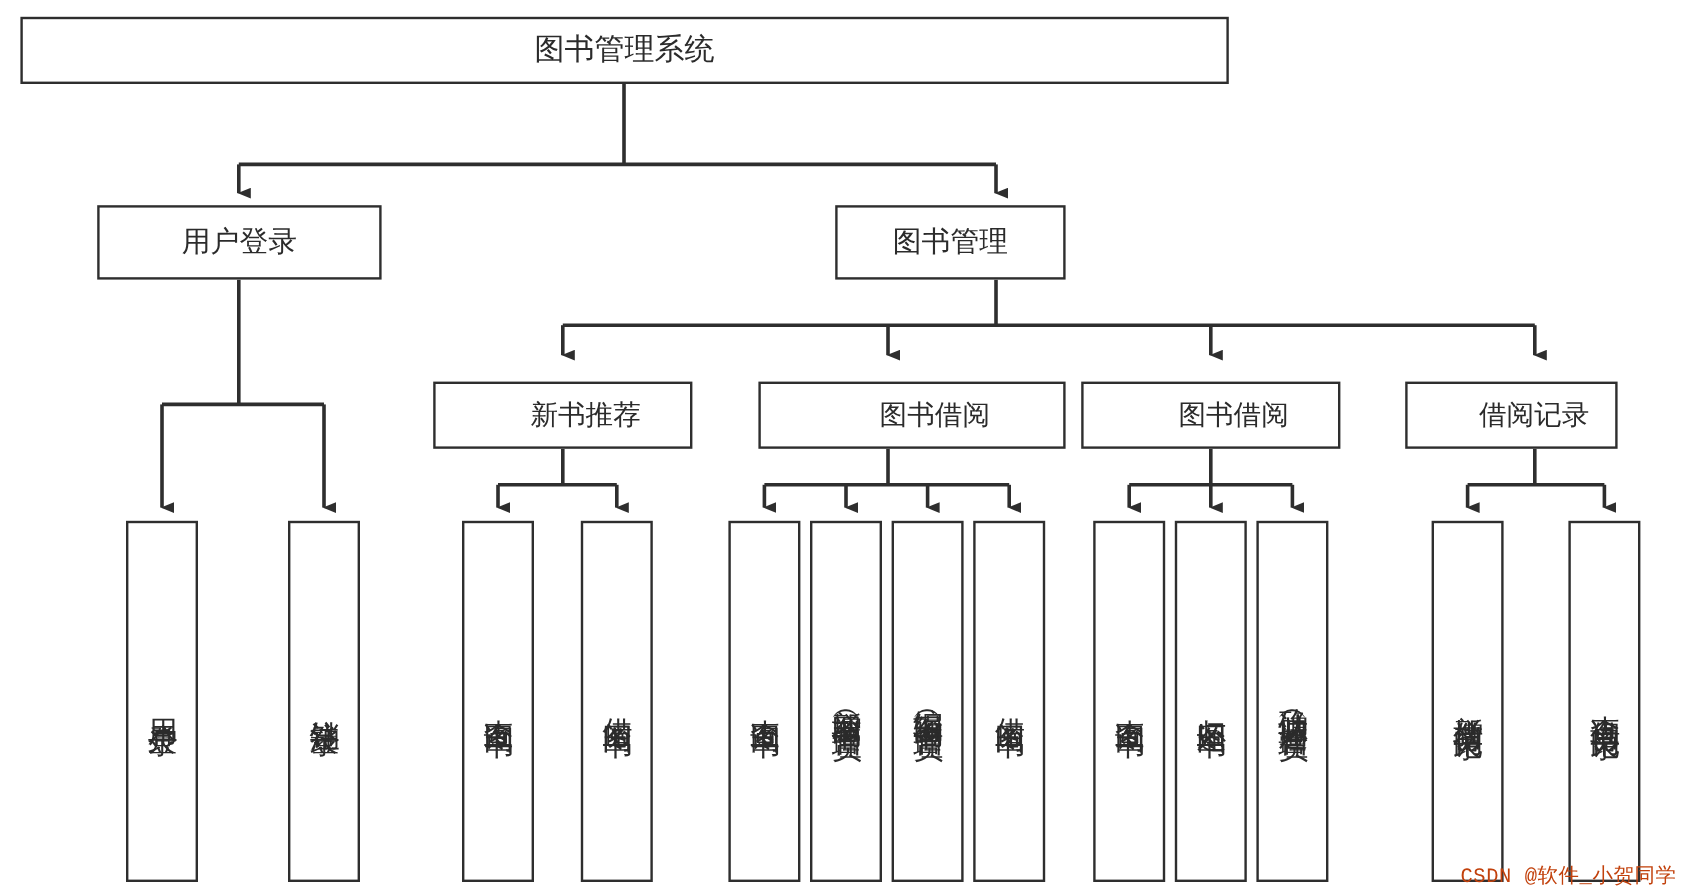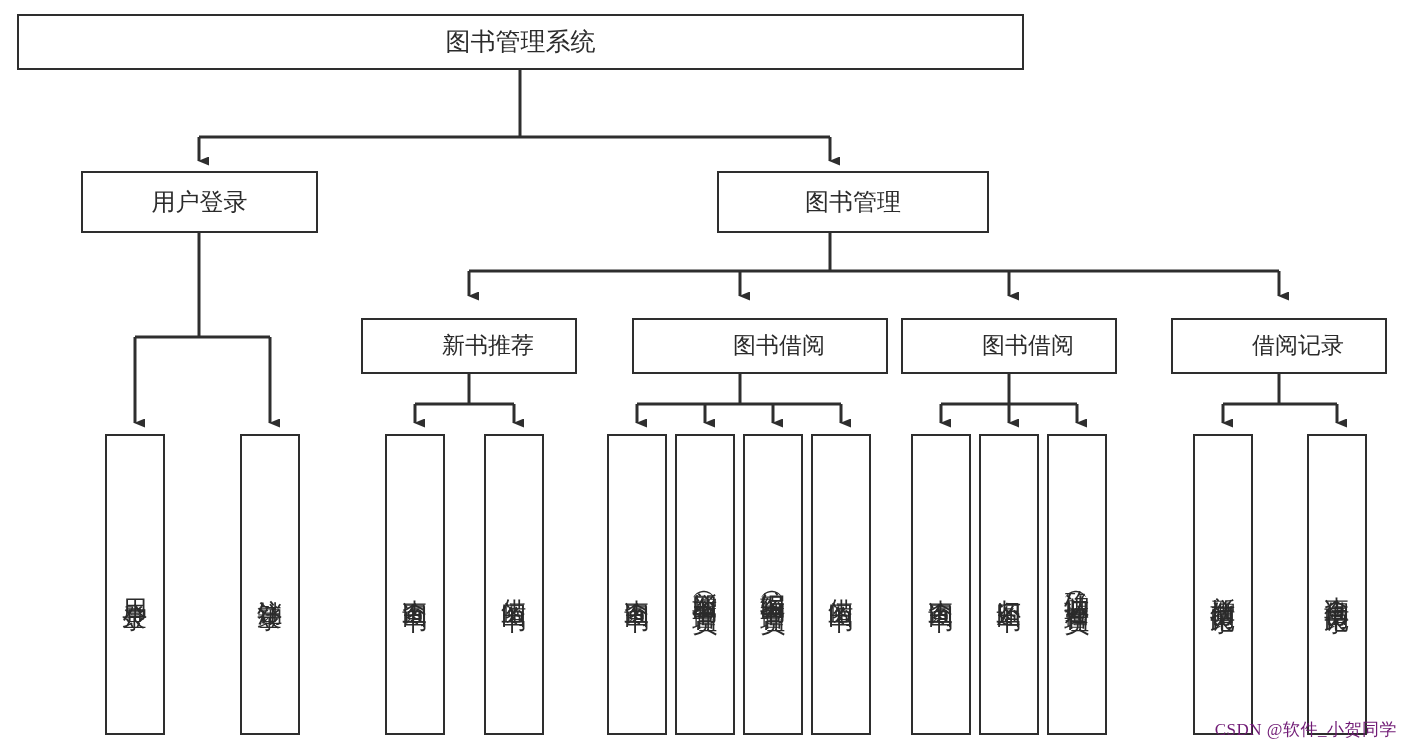--- a/index.html
+++ b/index.html
@@ -61,24 +61,24 @@
     font-size: 25px;
     letter-spacing: 3px;
     line-height: 1.05;
     white-space: nowrap;
   }
   #watermark {
     position: absolute;
     right: 8px;
     bottom: 6px;
     font-size: 17px;
-    color: #701a75;
+    color: #c2410c;
     letter-spacing: 0.5px;
     z-index: 5;
-    font-family: Liberation Serif, serif;
+    font-family: Liberation Mono, monospace;
   }
 </style>
 </head>
 <body>
 
 <div id="diagram-root">
 
   <svg id="connector-layer" viewBox="0 0 1405 747" width="1405" height="747" xmlns="http://www.w3.org/2000/svg">
     <defs>
       <marker id="arrowhead" markerWidth="9" markerHeight="11" refX="4.5" refY="10" orient="auto" markerUnits="userSpaceOnUse">
@@ -134,37 +134,37 @@
   </svg>
 
   <div class="node level-0" style="left:17px; top:14px; width:1007px; height:56px;">
     <span class="node-label">图书管理系统</span>
   </div>
 
   <div class="node level-1" style="left:81px; top:171px; width:237px; height:62px;">
     <span class="node-label">用户登录</span>
   </div>
 
-  <div class="node level-1" style="left:717px; top:171px; width:272px; height:62px;">
+  <div class="node level-1" style="left:696px; top:171px; width:192px; height:62px;">
     <span class="node-label">图书管理</span>
   </div>
 
   <div class="node level-2" style="left:361px; top:318px; width:216px; height:56px;">
     <span class="node-label">新书推荐</span>
   </div>
 
   <div class="node level-2" style="left:632px; top:318px; width:256px; height:56px;">
     <span class="node-label">图书借阅</span>
   </div>
 
   <div class="node level-2" style="left:901px; top:318px; width:216px; height:56px;">
     <span class="node-label">图书借阅</span>
   </div>
 
-  <div class="node level-2" style="left:1171px; top:318px; width:216px; height:56px;">
+  <div class="node level-2" style="left:1171px; top:318px; width:177px; height:56px;">
     <span class="node-label">借阅记录</span>
   </div>
 
   <div class="node vertical" style="left:105px; top:434px; width:60px; height:301px;">
     <span class="node-label">用户登录</span>
   </div>
 
   <div class="node vertical" style="left:240px; top:434px; width:60px; height:301px;">
     <span class="node-label">注销登录</span>
   </div>

